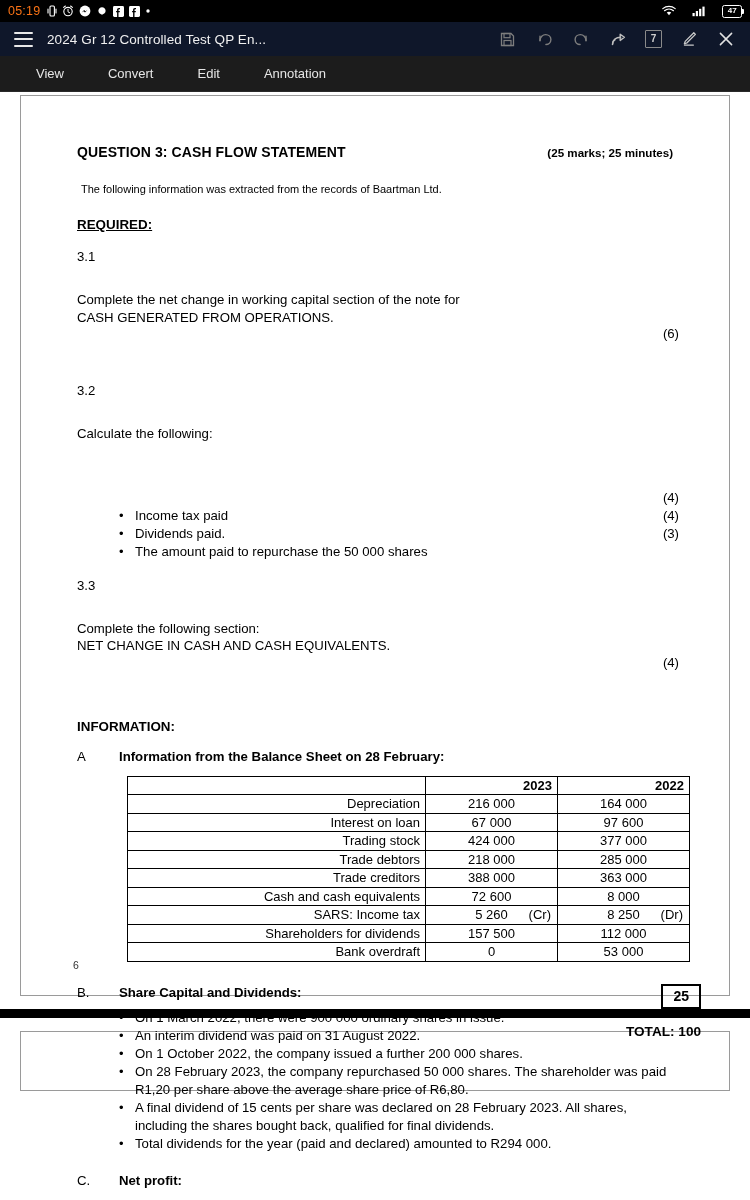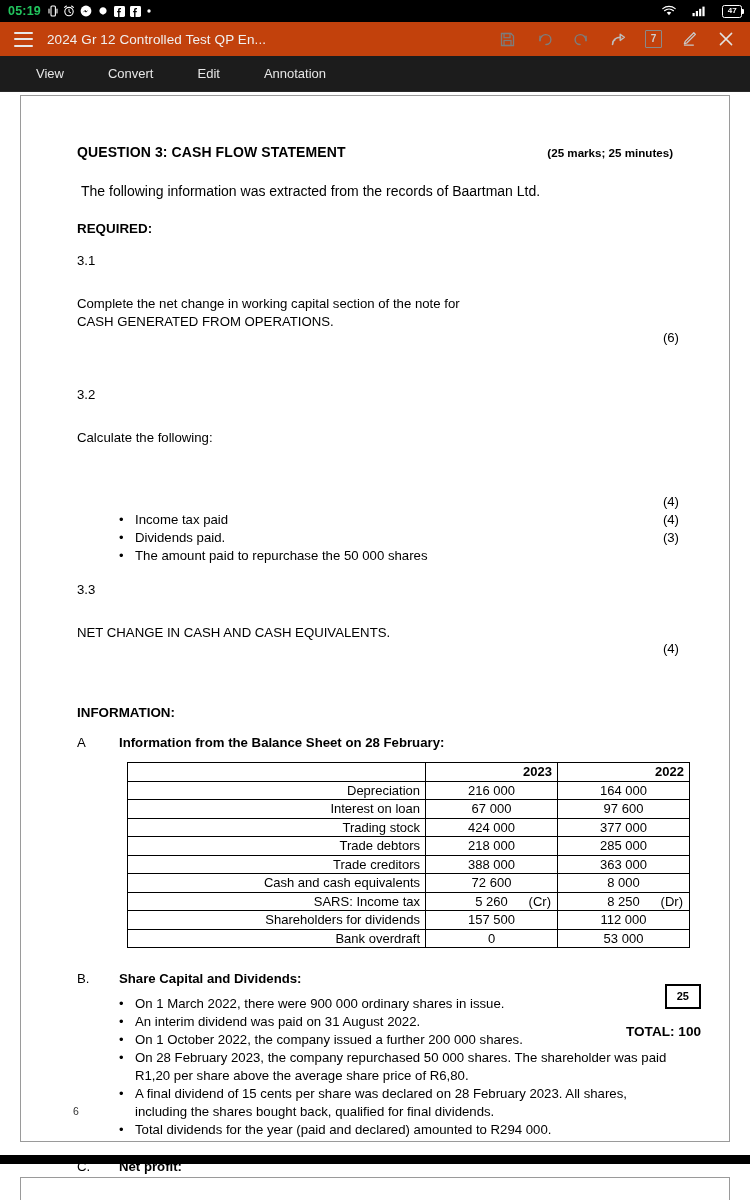--- a/index.html
+++ b/index.html
@@ -14,39 +14,39 @@
   .status-bar {
     height: 22px; width: 750px;
     background: #000000;
     display: flex; align-items: center;
     padding: 0 8px;
     color: #ffffff;
   }
   .status-left { display: flex; align-items: center; gap: 5px; flex: 1; }
   .status-right { display: flex; align-items: center; gap: 16px; }
   .status-time {
-    font-size: 12.5px; font-weight: 700; letter-spacing: .2px;
-    color: #22c55e; margin-right: 2px;
+    font-size: 12.5px; font-weight: 400; letter-spacing: .2px;
+    color: #f97316; margin-right: 2px;
   }
   .sicon { display: inline-flex; align-items: center; justify-content: center; }
   .sicon svg { display: block; }
   .battery-badge {
     border: 1.5px solid #ffffff; border-radius: 2.5px;
     font-size: 8px; font-weight: 700; line-height: 1;
     padding: 1.5px 2px 1.5px 2.5px; color: #fff;
     position: relative; min-width: 20px; text-align: center;
   }
   .battery-badge::after {
     content: ""; position: absolute; right: -3px; top: 3.5px;
     width: 2px; height: 5px; background: #fff; border-radius: 0 1px 1px 0;
   }
 
   
   .app-bar {
-    height: 34px; width: 750px; background: #c2410c;
+    height: 34px; width: 750px; background: #0f172a;
     display: flex; align-items: center; padding: 0 14px;
   }
   .hamburger {
     width: 19px; height: 15px; display: flex; flex-direction: column;
     justify-content: space-between; margin-right: 14px; cursor: pointer;
   }
   .hamburger i { display: block; height: 2px; background: #e8e8e8; border-radius: 1px; }
   .doc-title {
     color: #f0f0f0; font-size: 13.5px; letter-spacing: .1px;
     white-space: nowrap; overflow: hidden; text-overflow: ellipsis;
@@ -75,21 +75,21 @@
   
   .viewer {
     width: 750px; height: 1108px; background: #ffffff;
     padding: 0; position: relative;
   }
 
   .page {
     margin: 3px 20px 0 20px;
     border: 1.5px solid #9a9a9a;
     background: #ffffff;
-    height: 1047px;
+    height: 901px;
     position: relative;
     padding: 48px 28px 0 28px;
   }
 
   .band {
     height: 9px; background: #000000; width: 750px; margin-top: 13px;
   }
   .page-next {
     margin: 13px 20px 0 20px;
     border: 1.5px solid #9a9a9a;
@@ -100,23 +100,23 @@
   
   .doc { font-family: "Liberation Sans", sans-serif; color: #000; font-size: 13.2px; }
 
   .q-head {
     display: flex; align-items: baseline; justify-content: space-between;
     margin: 0 28px 0 28px;
   }
   .q-head .q-title { font-weight: bold; font-size: 14px; letter-spacing: .1px; }
   .q-head .q-marks { font-weight: bold; font-size: 11.6px; }
 
-  .intro { margin: 23px 28px 0 32px; font-size: 14px; }
-
-  .required { margin: 22px 28px 0 28px; font-weight: bold; font-size: 13.4px; }
+  .intro { margin: 23px 28px 0 32px; font-size: 11px; }
+
+  .required { margin: 22px 28px 0 28px; font-weight: bold; font-size: 13.4px; text-decoration: underline; }
 
   .qrow {
     display: flex; margin: 17px 0 0 0; padding: 0 22px 0 28px;
     align-items: flex-start;
     flex-direction: column;
   }
   .qrow .num { width: 42px; flex: 0 0 42px; font-size: 13.2px; }
   .qrow .body { flex: 1; font-size: 13.2px; line-height: 17.5px; }
   .qrow .marks { width: 40px; flex: 0 0 40px; text-align: right; font-size: 13.2px; }
   .qrow .marks.btm { align-self: flex-end; }
@@ -156,21 +156,21 @@
   .b-sec { margin-top: 23px; }
   .c-sec { margin-top: 20px; }
 
   .np-lines { margin: 7px 0 0 78px; font-size: 13.2px; line-height: 17px; }
   .np-line { display: flex; }
   .np-line .lbl { width: 182px; flex: 0 0 182px; }
   .np-line .amt { flex: 1; }
 
   .mark-box {
     position: absolute; right: 28px; top: 888px;
-    border: 2px solid #000; font-weight: bold; font-size: 11px;
+    border: 2px solid #000; font-weight: bold; font-size: 14px;
     padding: 3px 10px; line-height: 15px;
   }
   .total-line {
     position: absolute; right: 28px; top: 928px;
     font-weight: bold; font-size: 13.6px;
   }
   .page-num {
     position: absolute; left: 52px; bottom: 24px;
     font-size: 10.5px; color: #333;
   }
@@ -354,20 +354,21 @@
         <div class="b-spacer"></div>
         <div class="dot">•</div>
         <div class="btext">The amount paid to repurchase the 50 000 shares</div>
         <div class="marks"></div>
       </div>
     </div>
 
     <div class="qrow">
       <div class="num">3.3</div>
       <div class="body">
+        <div>Complete the following section:</div>
         <div>NET CHANGE IN CASH AND CASH EQUIVALENTS.</div>
       </div>
       <div class="marks btm">(4)</div>
     </div>
 
     <div class="info-head">INFORMATION:</div>
 
     <div class="sec-row">
       <div class="letter">A</div>
       <div class="sec-title">Information from the Balance Sheet on 28 February:</div>

